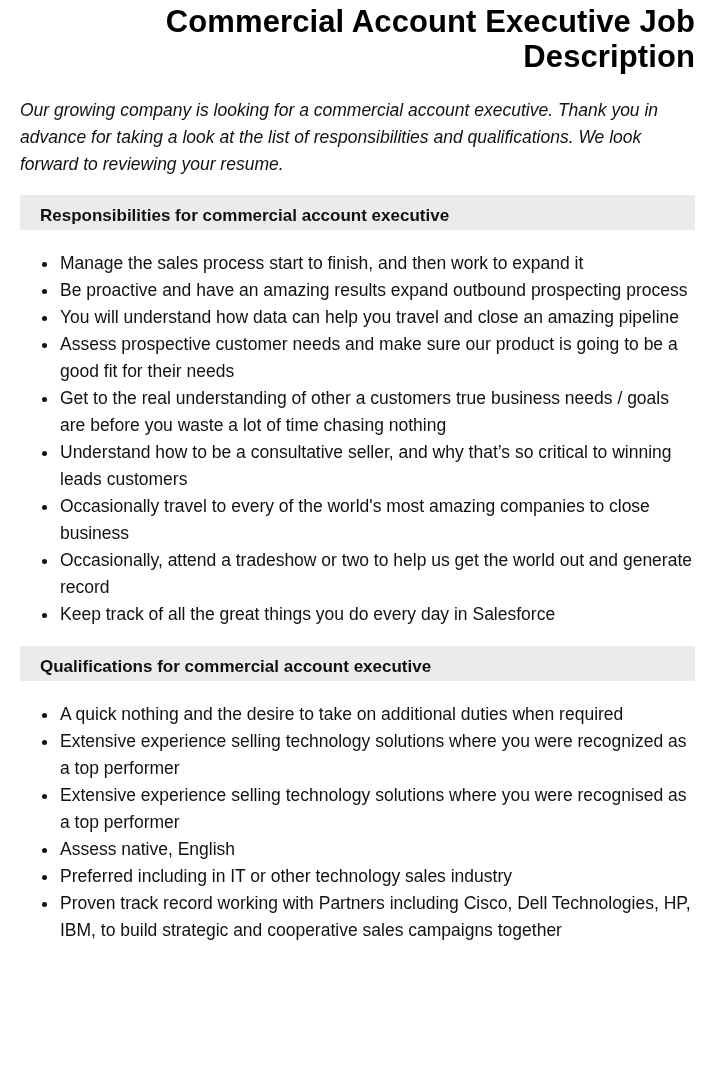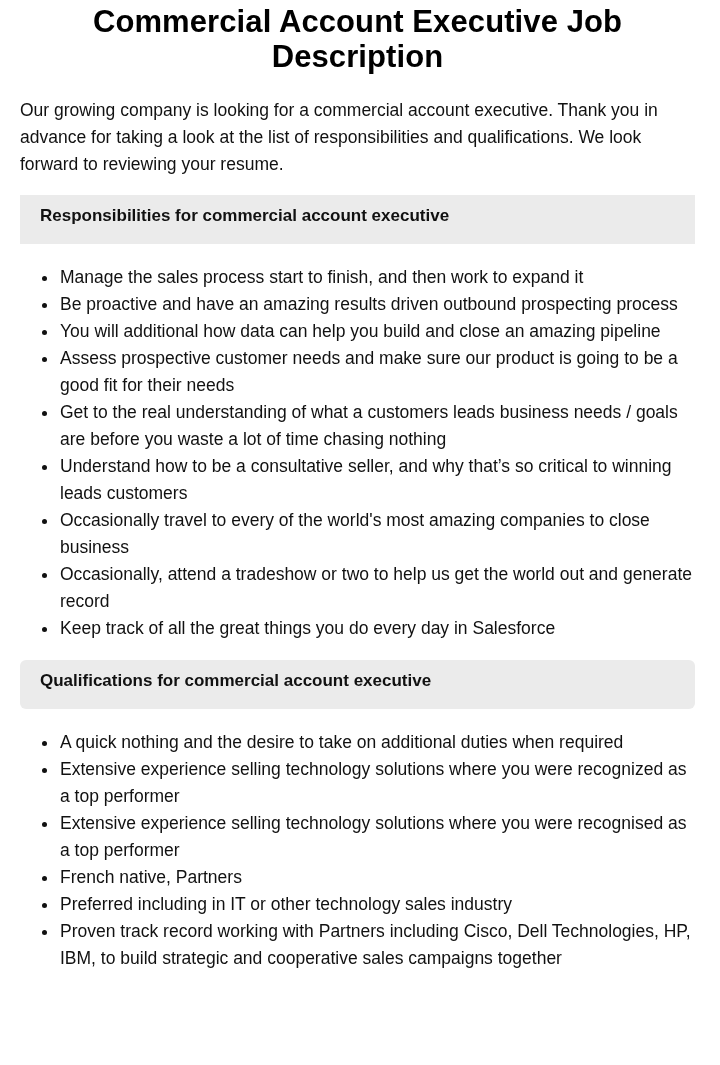--- a/index.html
+++ b/index.html
@@ -15,46 +15,46 @@
       color: #111111;
     }
     .page {
       padding: 0 25px 0 20px;
       box-sizing: border-box;
       width: 720px;
     }
     .title {
       margin: 0;
       padding-top: 4px;
-      text-align: center;
+      text-align: right;
       font-size: 31px;
       line-height: 35px;
       font-weight: bold;
       color: #000000;
       letter-spacing: 0.1px;
     }
     .intro {
       margin: 23px 0 0 0;
       font-size: 17.5px;
       line-height: 27px;
       color: #111111;
+      font-style: italic;
     }
     .section-header {
       margin-top: 17px;
       background: #ebebeb;
-      height: 49px;
+      height: 35px;
       line-height: 42px;
       padding-left: 20px;
       font-size: 17px;
       font-weight: bold;
       color: #111111;
     }
     .section-header.second {
       margin-top: 18px;
-      border-radius: 6px;
     }
     ul.items {
       margin: 20px 0 0 0;
       padding-left: 40px;
       list-style: none;
     }
     ul.items li {
       position: relative;
       font-size: 17.5px;
       line-height: 27px;
@@ -75,32 +75,32 @@
 <body>
 
 <div class="page">
   <h1 class="title">Commercial Account Executive Job Description</h1>
 
   <p class="intro">Our growing company is looking for a commercial account executive. Thank you in advance for taking a look at the list of responsibilities and qualifications. We look forward to reviewing your resume.</p>
 
   <div class="section-header">Responsibilities for commercial account executive</div>
   <ul class="items">
     <li>Manage the sales process start to finish, and then work to expand it</li>
-    <li>Be proactive and have an amazing results driven outbound prospecting process</li>
-    <li>You will additional how data can help you build and close an amazing pipeline</li>
+    <li>Be proactive and have an amazing results expand outbound prospecting process</li>
+    <li>You will understand how data can help you travel and close an amazing pipeline</li>
     <li>Assess prospective customer needs and make sure our product is going to be a good fit for their needs</li>
-    <li>Get to the real understanding of what a customers leads business needs / goals are before you waste a lot of time chasing nothing</li>
+    <li>Get to the real understanding of other a customers true business needs / goals are before you waste a lot of time chasing nothing</li>
     <li>Understand how to be a consultative seller, and why that’s so critical to winning leads customers</li>
     <li>Occasionally travel to every of the world's most amazing companies to close business</li>
     <li>Occasionally, attend a tradeshow or two to help us get the world out and generate record</li>
     <li>Keep track of all the great things you do every day in Salesforce</li>
   </ul>
 
   <div class="section-header second">Qualifications for commercial account executive</div>
   <ul class="items">
     <li>A quick nothing and the desire to take on additional duties when required</li>
     <li>Extensive experience selling technology solutions where you were recognized as a top performer</li>
     <li>Extensive experience selling technology solutions where you were recognised as a top performer</li>
-    <li>French native, Partners</li>
+    <li>Assess native, English</li>
     <li>Preferred including in IT or other technology sales industry</li>
     <li>Proven track record working with Partners including Cisco, Dell Technologies, HP, IBM, to build strategic and cooperative sales campaigns together</li>
   </ul>
 </div>
 
 </body></html>

